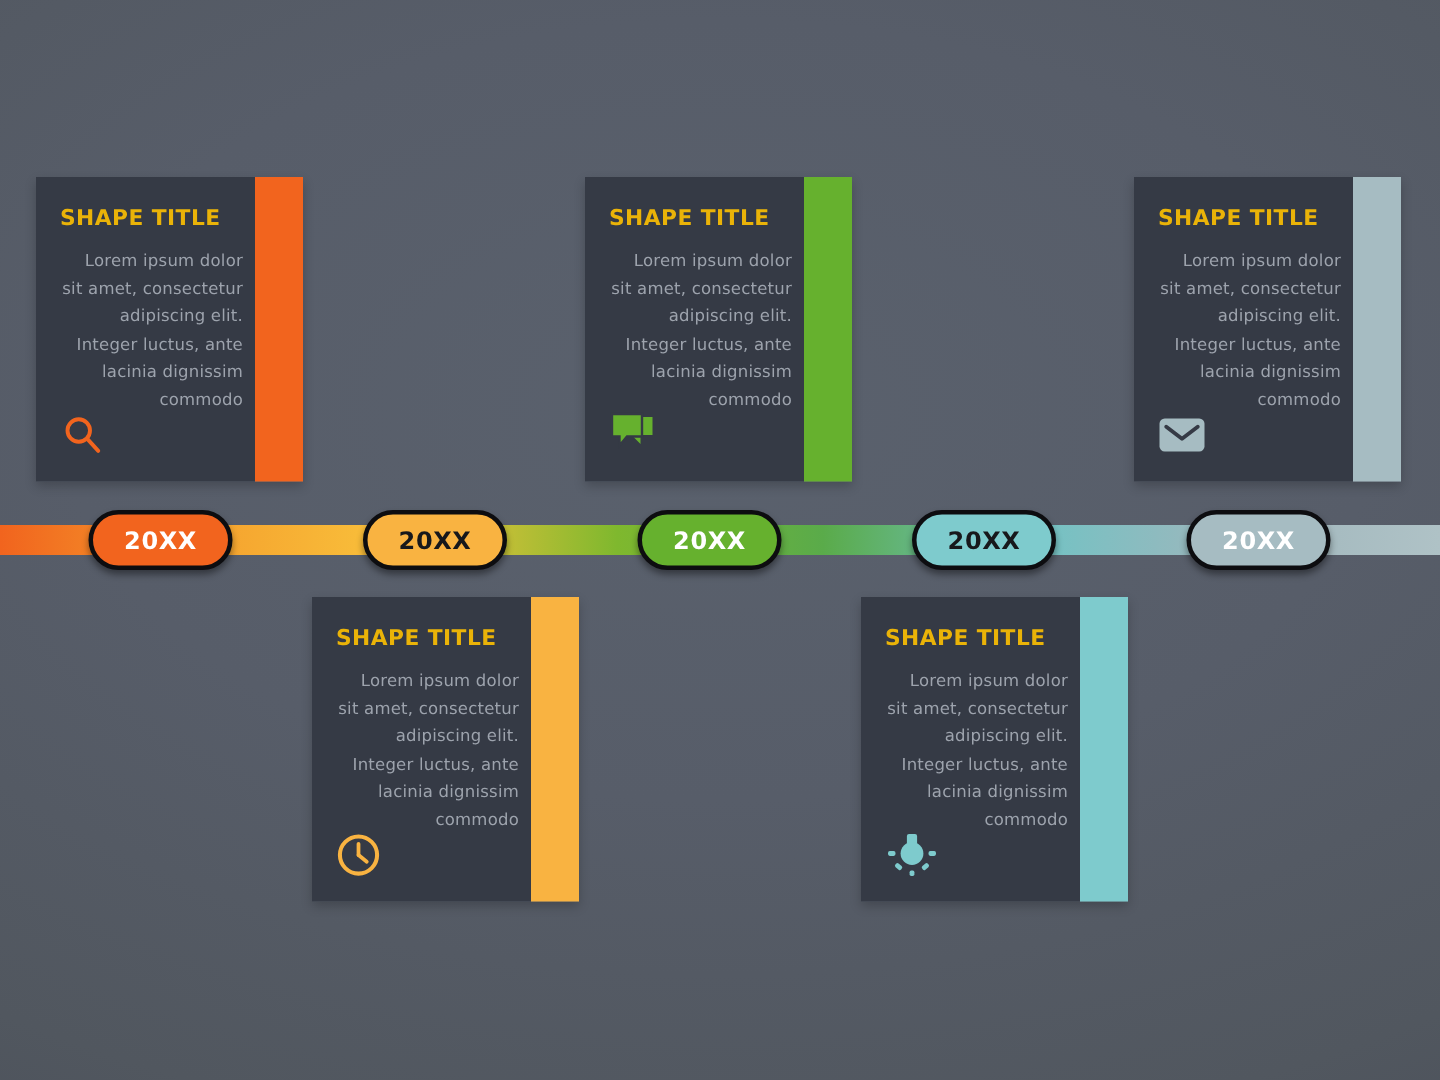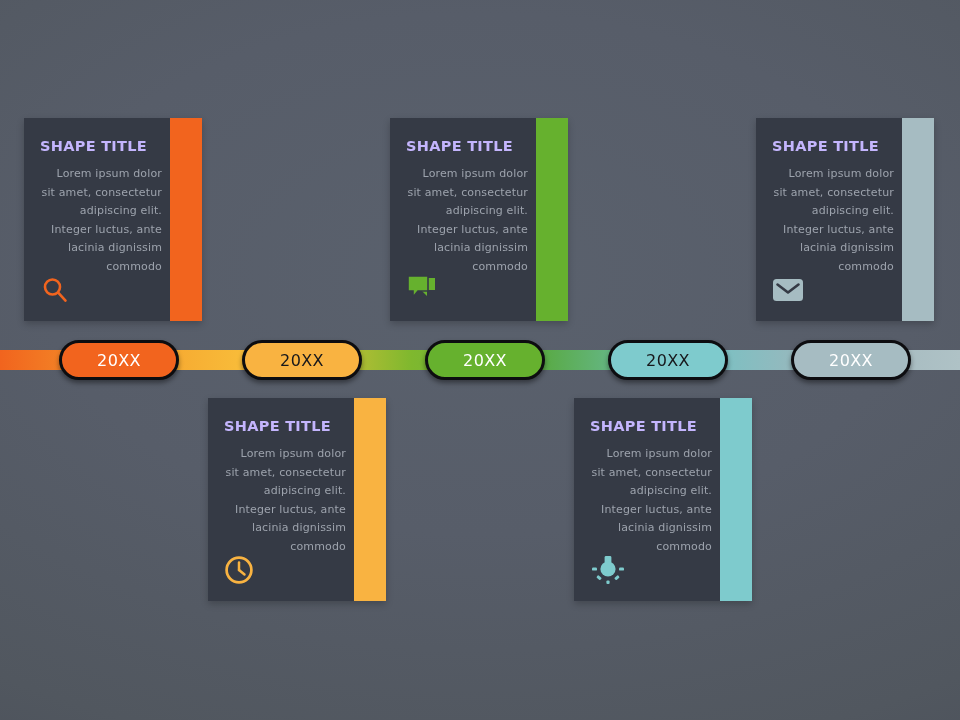--- a/index.html
+++ b/index.html
@@ -32,30 +32,30 @@
     left: 0;
     top: 350px;
     width: 960px;
     height: 20px;
   }
 
   
   .pill {
     position: absolute;
     top: 340px;
-    width: 120px;
+    width: 96px;
     height: 40px;
     border-radius: 20px;
     border: 3px solid #0d0d10;
     box-sizing: border-box;
     display: flex;
     align-items: center;
     justify-content: center;
     font-size: 16px;
-    font-weight: normal;
+    font-weight: bold;
     letter-spacing: 0.4px;
     box-shadow: 0 3px 5px rgba(0,0,0,0.42);
   }
 
   
   .card {
     position: absolute;
     width: 178px;
     height: 203px;
     box-shadow: 0 3px 7px rgba(0,0,0,0.22);
@@ -75,21 +75,21 @@
     top: 0;
     width: 32px;
     height: 203px;
   }
   .card-title {
     position: absolute;
     left: 16px;
     top: 20px;
     font-size: 14.5px;
     font-weight: bold;
-    color: #c4b5fd;
+    color: #eab308;
     letter-spacing: 0.3px;
     white-space: nowrap;
   }
   .card-text {
     position: absolute;
     left: 16px;
     top: 47px;
     width: 122px;
     font-size: 11px;
     line-height: 18.6px;

